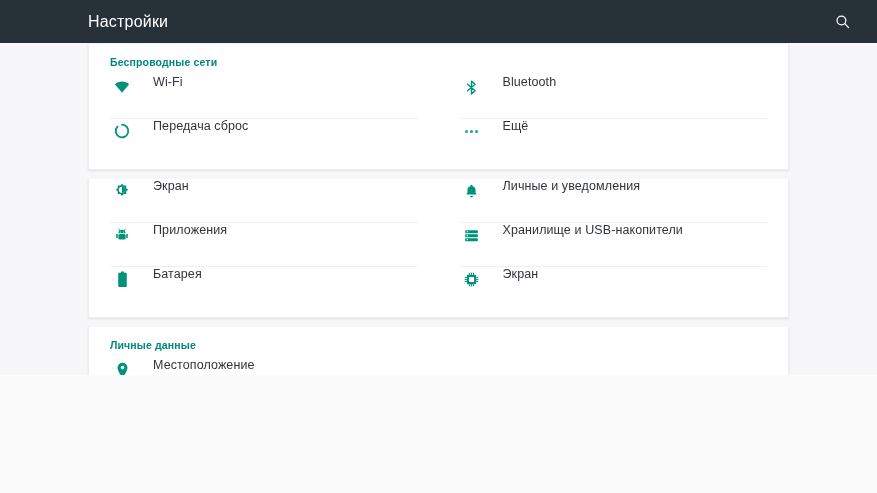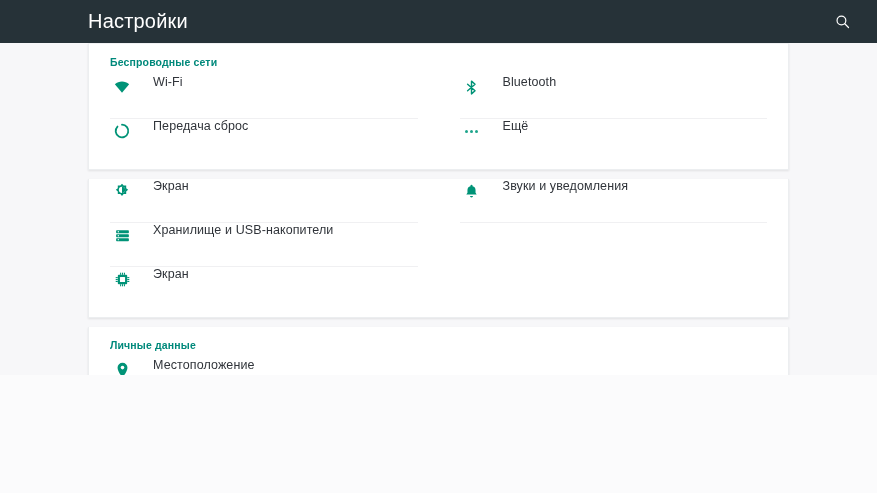--- a/index.html
+++ b/index.html
@@ -15,21 +15,21 @@
   .appbar {
     position: relative;
     height: 43px;
     background: #263238;
     display: flex;
     align-items: center;
     padding: 0 22px 0 88px;
   }
   .appbar-title {
     color: #ffffff;
-    font-size: 20px;
+    font-size: 16px;
     font-weight: 400;
     letter-spacing: 0.2px;
     flex: 1;
   }
   .search-icon-btn {
     width: 26px;
     height: 26px;
     display: flex;
     align-items: center;
     justify-content: center;
@@ -201,41 +201,63 @@
             </span>
             <span class="cell-label">Экран</span>
           </div>
           <div class="cell divided">
             <span class="cell-icon">
               <svg width="17" height="17" viewBox="0 0 24 24" fill="#009377">
                 <path d="M12 2.4 a1.5 1.5 0 0 1 1.5 1.5 v0.6 a5.6 5.6 0 0 1 4.2 5.4 v4 l1.6 2.4 H4.7 l1.6-2.4 v-4 a5.6 5.6 0 0 1 4.2-5.4 V3.9 A1.5 1.5 0 0 1 12 2.4 Z"></path>
                 <path d="M9.9 18.4 h4.2 a2.1 2.1 0 0 1 -4.2 0 Z"></path>
               </svg>
             </span>
-            <span class="cell-label">Звуки и уведомления</span>
-          </div>
-        </div>
-
-        <div class="row">
+            <span class="cell-label">Личные и уведомления</span>
+          </div>
+        </div>
+
+        <div class="row">
+          <div class="cell divided">
+            <span class="cell-icon">
+              <svg width="16" height="18" viewBox="0 0 24 24" fill="#009377">
+                <path d="M7.4 3.2 l1.3 2.1 M16.6 3.2 l-1.3 2.1" stroke="#009377" stroke-width="1.4" stroke-linecap="round"></path>
+                <path d="M6.6 9.4 a5.4 5.4 0 0 1 10.8 0 Z"></path>
+                <rect x="6.6" y="10.4" width="10.8" height="8.4" rx="2"></rect>
+                <rect x="3.3" y="10.2" width="2.3" height="6.6" rx="1.15"></rect>
+                <rect x="18.4" y="10.2" width="2.3" height="6.6" rx="1.15"></rect>
+                <circle cx="9.6" cy="7.5" r="0.85" fill="#ffffff"></circle>
+                <circle cx="14.4" cy="7.5" r="0.85" fill="#ffffff"></circle>
+              </svg>
+            </span>
+            <span class="cell-label">Приложения</span>
+          </div>
           <div class="cell divided">
             <span class="cell-icon">
               <svg width="17" height="17" viewBox="0 0 24 24" fill="#009377">
                 <rect x="3" y="4.6" width="18" height="4.2" rx="1"></rect>
                 <rect x="3" y="10.2" width="18" height="4.2" rx="1"></rect>
                 <rect x="3" y="15.8" width="18" height="4.2" rx="1"></rect>
                 <circle cx="6.1" cy="6.7" r="0.95" fill="#ffffff"></circle>
                 <circle cx="6.1" cy="12.3" r="0.95" fill="#ffffff"></circle>
                 <circle cx="6.1" cy="17.9" r="0.95" fill="#ffffff"></circle>
               </svg>
             </span>
             <span class="cell-label">Хранилище и USB-накопители</span>
           </div>
         </div>
 
         <div class="row">
+          <div class="cell">
+            <span class="cell-icon">
+              <svg width="13" height="19" viewBox="0 0 16 24" fill="#009377">
+                <path d="M6 2 h4 v1.6 h2.4 a1 1 0 0 1 1 1 V20.4 a1 1 0 0 1 -1 1 H3.6 a1 1 0 0 1 -1 -1 V4.6 a1 1 0 0 1 1-1 H6 Z"></path>
+              </svg>
+            </span>
+            <span class="cell-label">Батарея</span>
+          </div>
           <div class="cell">
             <span class="cell-icon">
               <svg width="17" height="17" viewBox="0 0 24 24" fill="#009377">
                 <rect x="5.4" y="5.4" width="13.2" height="13.2" rx="1.4"></rect>
                 <rect x="8.4" y="8.4" width="7.2" height="7.2" rx="0.8" fill="#ffffff"></rect>
                 <g fill="#009377">
                   <rect x="8.6" y="2.4" width="1.5" height="3"></rect>
                     <rect x="11.3" y="2.4" width="1.5" height="3"></rect>
                     <rect x="14" y="2.4" width="1.5" height="3"></rect>
                   <rect x="8.6" y="18.6" width="1.5" height="3"></rect>

